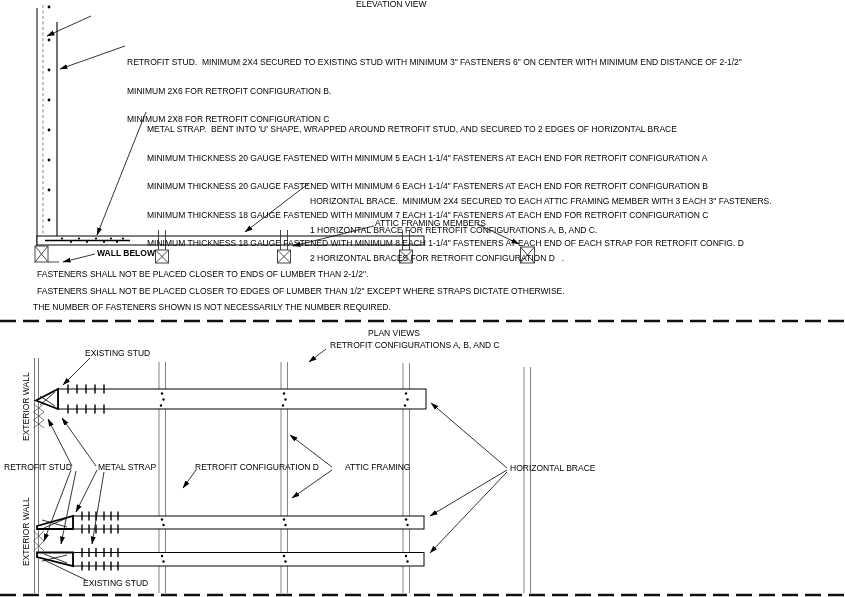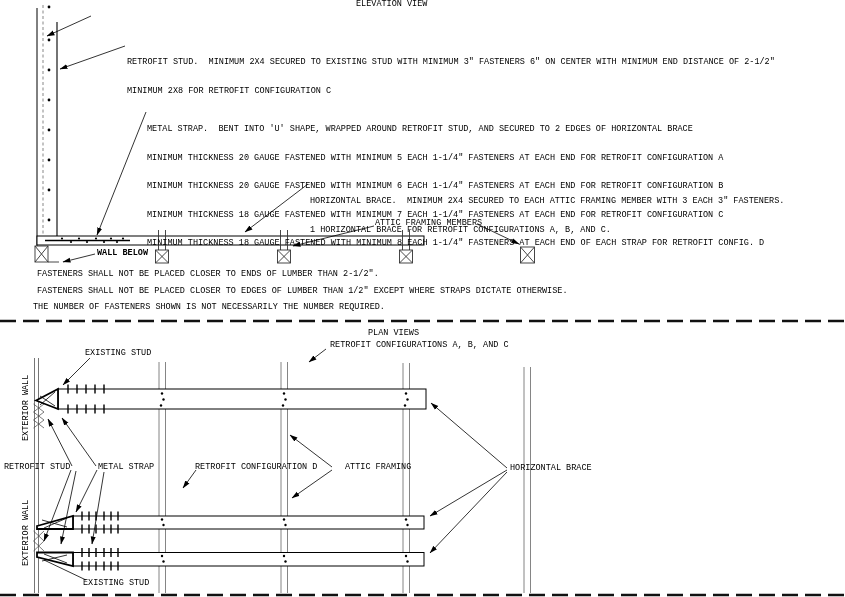--- a/index.html
+++ b/index.html
@@ -1,20 +1,20 @@
 <!DOCTYPE html>
 <html><head>
 <meta charset="utf-8">
 <style>
   html,body{margin:0;padding:0;background:#fff;}
   #sheet{
     position:relative;
     width:845px;height:597px;
     background:#ffffff;
-    font-family:Liberation Mono, monospace;
+    font-family:Liberation Sans, sans-serif;
     color:#000;
     overflow:hidden;
   }
   #linework{position:absolute;left:0;top:0;}
   .lbl{
     position:absolute;
     font-size:8.5px;
     line-height:9.5px;
     white-space:pre;
     color:#000;
@@ -254,34 +254,36 @@
         <line x1="44" y1="560" x2="86" y2="580"></line>
       </g>
     </g>
   </svg>
 
   <div class="lbl" style="left:356px;top:0px">ELEVATION VIEW</div>
 
 
   <div class="lbl" style="left:127px;top:39px">
     <div>RETROFIT STUD.  MINIMUM 2X4 SECURED TO EXISTING STUD WITH MINIMUM 3" FASTENERS 6" ON CENTER WITH MINIMUM END DISTANCE OF 2-1/2"</div>
+    <div>MINIMUM 2X6 FOR RETROFIT CONFIGURATION B.</div>
     <div>MINIMUM 2X8 FOR RETROFIT CONFIGURATION C</div>
   </div>
 
   <div class="lbl" style="left:147px;top:106px">
     <div>METAL STRAP.  BENT INTO 'U' SHAPE, WRAPPED AROUND RETROFIT STUD, AND SECURED TO 2 EDGES OF HORIZONTAL BRACE</div>
     <div>MINIMUM THICKNESS 20 GAUGE FASTENED WITH MINIMUM 5 EACH 1-1/4" FASTENERS AT EACH END FOR RETROFIT CONFIGURATION A</div>
     <div>MINIMUM THICKNESS 20 GAUGE FASTENED WITH MINIMUM 6 EACH 1-1/4" FASTENERS AT EACH END FOR RETROFIT CONFIGURATION B</div>
     <div>MINIMUM THICKNESS 18 GAUGE FASTENED WITH MINIMUM 7 EACH 1-1/4" FASTENERS AT EACH END FOR RETROFIT CONFIGURATION C</div>
     <div>MINIMUM THICKNESS 18 GAUGE FASTENED WITH MINIMUM 8 EACH 1-1/4" FASTENERS AT EACH END OF EACH STRAP FOR RETROFIT CONFIG. D</div>
   </div>
 
   <div class="lbl" style="left:310px;top:178px">
     <div>HORIZONTAL BRACE.  MINIMUM 2X4 SECURED TO EACH ATTIC FRAMING MEMBER WITH 3 EACH 3" FASTENERS.</div>
     <div>1 HORIZONTAL BRACE FOR RETROFIT CONFIGURATIONS A, B, AND C.</div>
+    <div>2 HORIZONTAL BRACES FOR RETROFIT CONFIGURATION D   .</div>
   </div>
 
   <div class="lbl" style="left:375px;top:219px">ATTIC FRAMING MEMBERS</div>
 
   <div class="lbl" style="left:97px;top:249px;font-weight:bold">WALL BELOW</div>
 
   <div class="lbl" style="left:37px;top:270px">FASTENERS SHALL NOT BE PLACED CLOSER TO ENDS OF LUMBER THAN 2-1/2".</div>
   <div class="lbl" style="left:37px;top:287px">FASTENERS SHALL NOT BE PLACED CLOSER TO EDGES OF LUMBER THAN 1/2" EXCEPT WHERE STRAPS DICTATE OTHERWISE.</div>
   <div class="lbl" style="left:33px;top:303px">THE NUMBER OF FASTENERS SHOWN IS NOT NECESSARILY THE NUMBER REQUIRED.</div>
 

